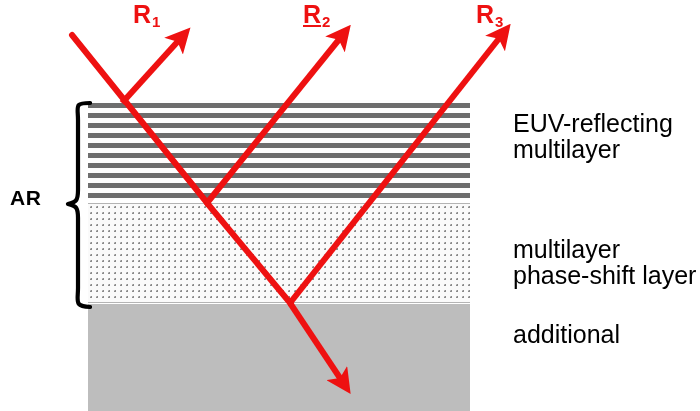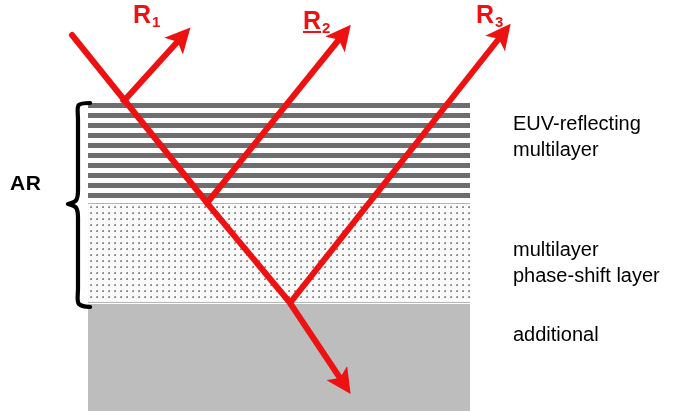--- a/index.html
+++ b/index.html
@@ -86,40 +86,40 @@
   .ray-label sub {
     font-size: 15px;
     font-weight: bold;
     vertical-align: baseline;
     position: relative;
     top: 4px;
     left: 1px;
   }
 
   #label-r1 { left: 133px; top: 2px; }
-  #label-r2 { left: 303px; top: 8px; text-decoration: underline; }
+  #label-r2 { left: 303px; top: 2px; text-decoration: underline; }
   #label-r3 { left: 476px; top: 2px; }
 
   .side-label {
     position: absolute;
     left: 513px;
     color: #000000;
-    font-size: 20px;
+    font-size: 25px;
     font-weight: normal;
     line-height: 26px;
     white-space: nowrap;
   }
   #label-multilayer { top: 110px; }
   #label-phase { top: 236px; }
   #label-substrate { top: 321px; }
 
   #label-ar {
     position: absolute;
     left: 10px;
-    top: 171px;
+    top: 186px;
     color: #000000;
     font-size: 21px;
     font-weight: bold;
     letter-spacing: 0.5px;
     line-height: 24px;
   }
 </style>
 </head>
 <body>
 

